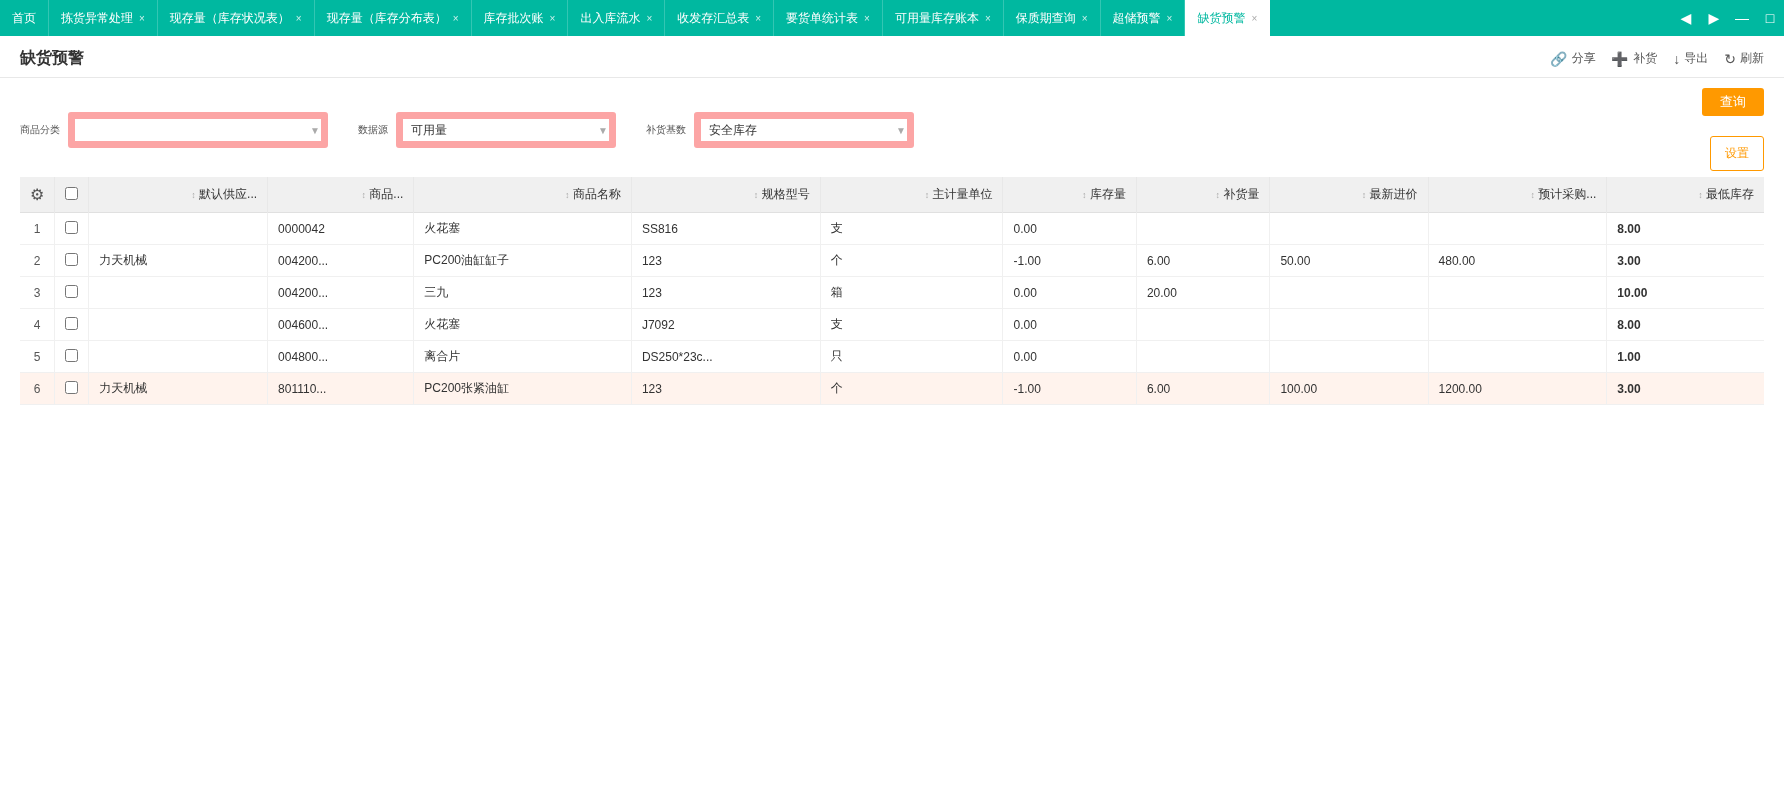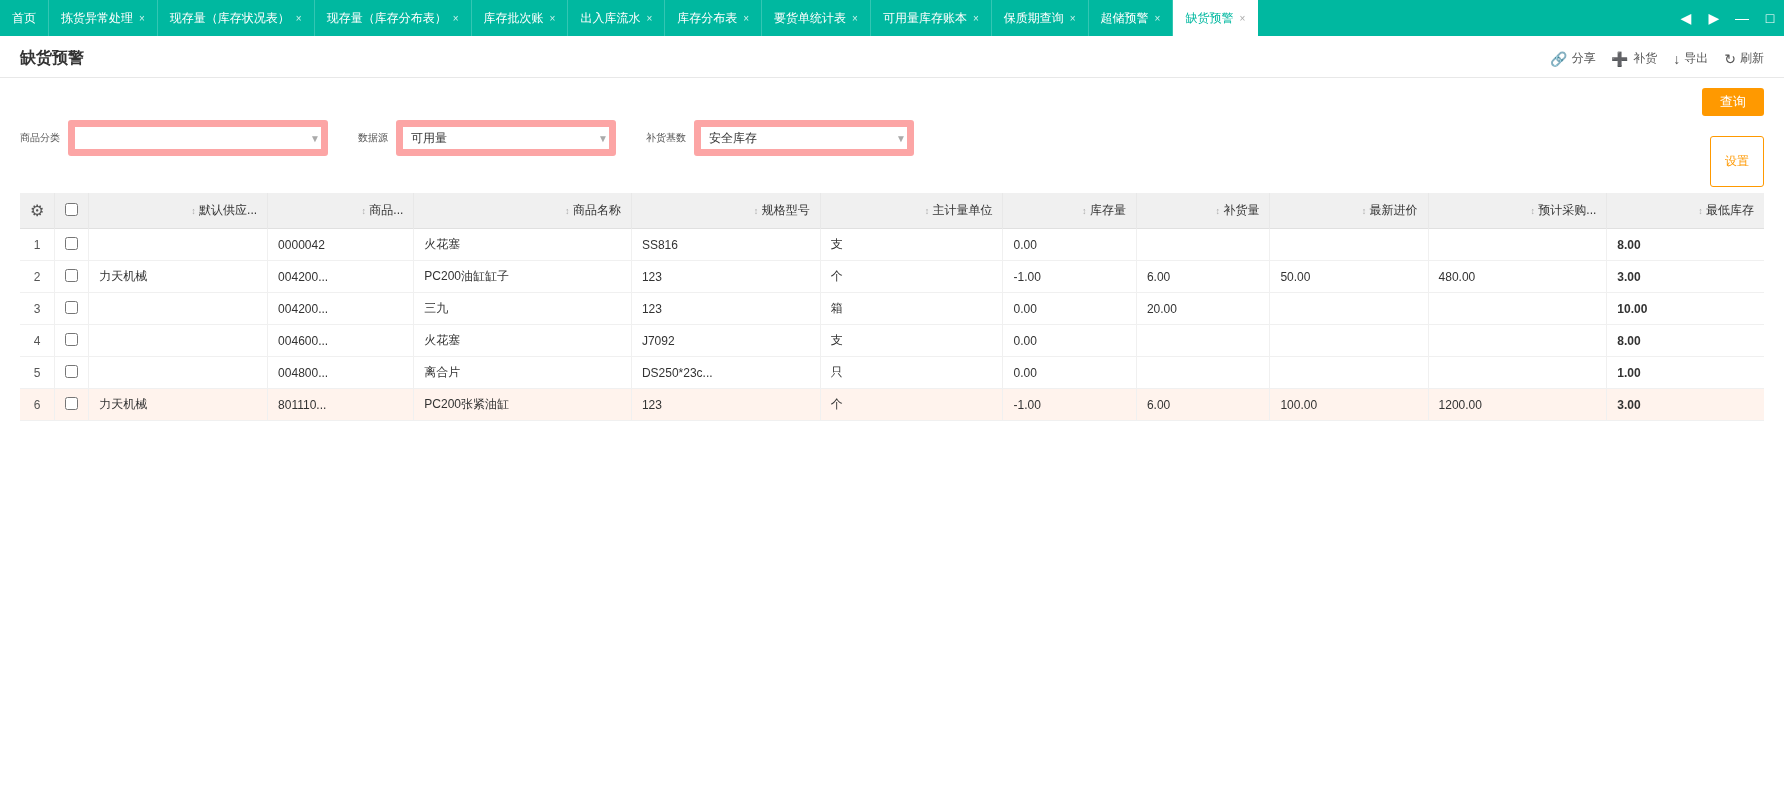--- a/index.html
+++ b/index.html
@@ -125,21 +125,21 @@
       border-radius: 3px;
       padding: 5px 18px;
       font-size: 13px;
       cursor: pointer;
     }
     .btn-settings {
       background: #fff;
       color: #f90;
       border: 1px solid #f90;
       border-radius: 3px;
-      padding: 16px 14px;
+      padding: 8px 14px;
       font-size: 12px;
       cursor: pointer;
     }
 
     
     .table-wrapper {
       padding: 0 20px;
     }
     table {
       width: 100%;
@@ -221,21 +221,21 @@
   </div>
   <div class="tab-item">
     <span>库存批次账</span>
     <span class="close-icon">×</span>
   </div>
   <div class="tab-item">
     <span>出入库流水</span>
     <span class="close-icon">×</span>
   </div>
   <div class="tab-item">
-    <span>库存分布表</span>
+    <span>收发存汇总表</span>
     <span class="close-icon">×</span>
   </div>
   <div class="tab-item">
     <span>要货单统计表</span>
     <span class="close-icon">×</span>
   </div>
   <div class="tab-item">
     <span>可用量库存账本</span>
     <span class="close-icon">×</span>
   </div>

